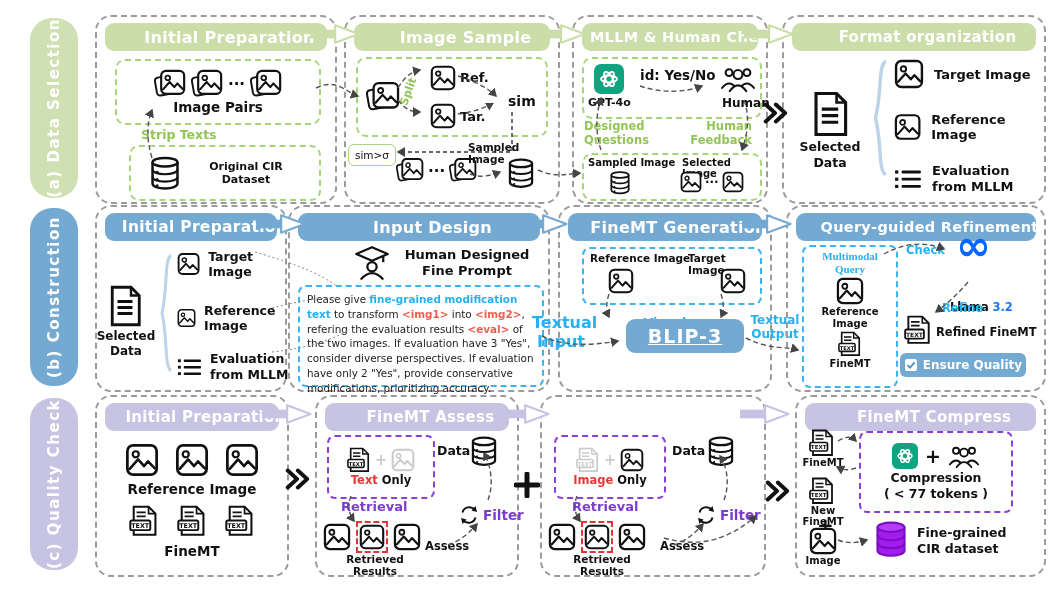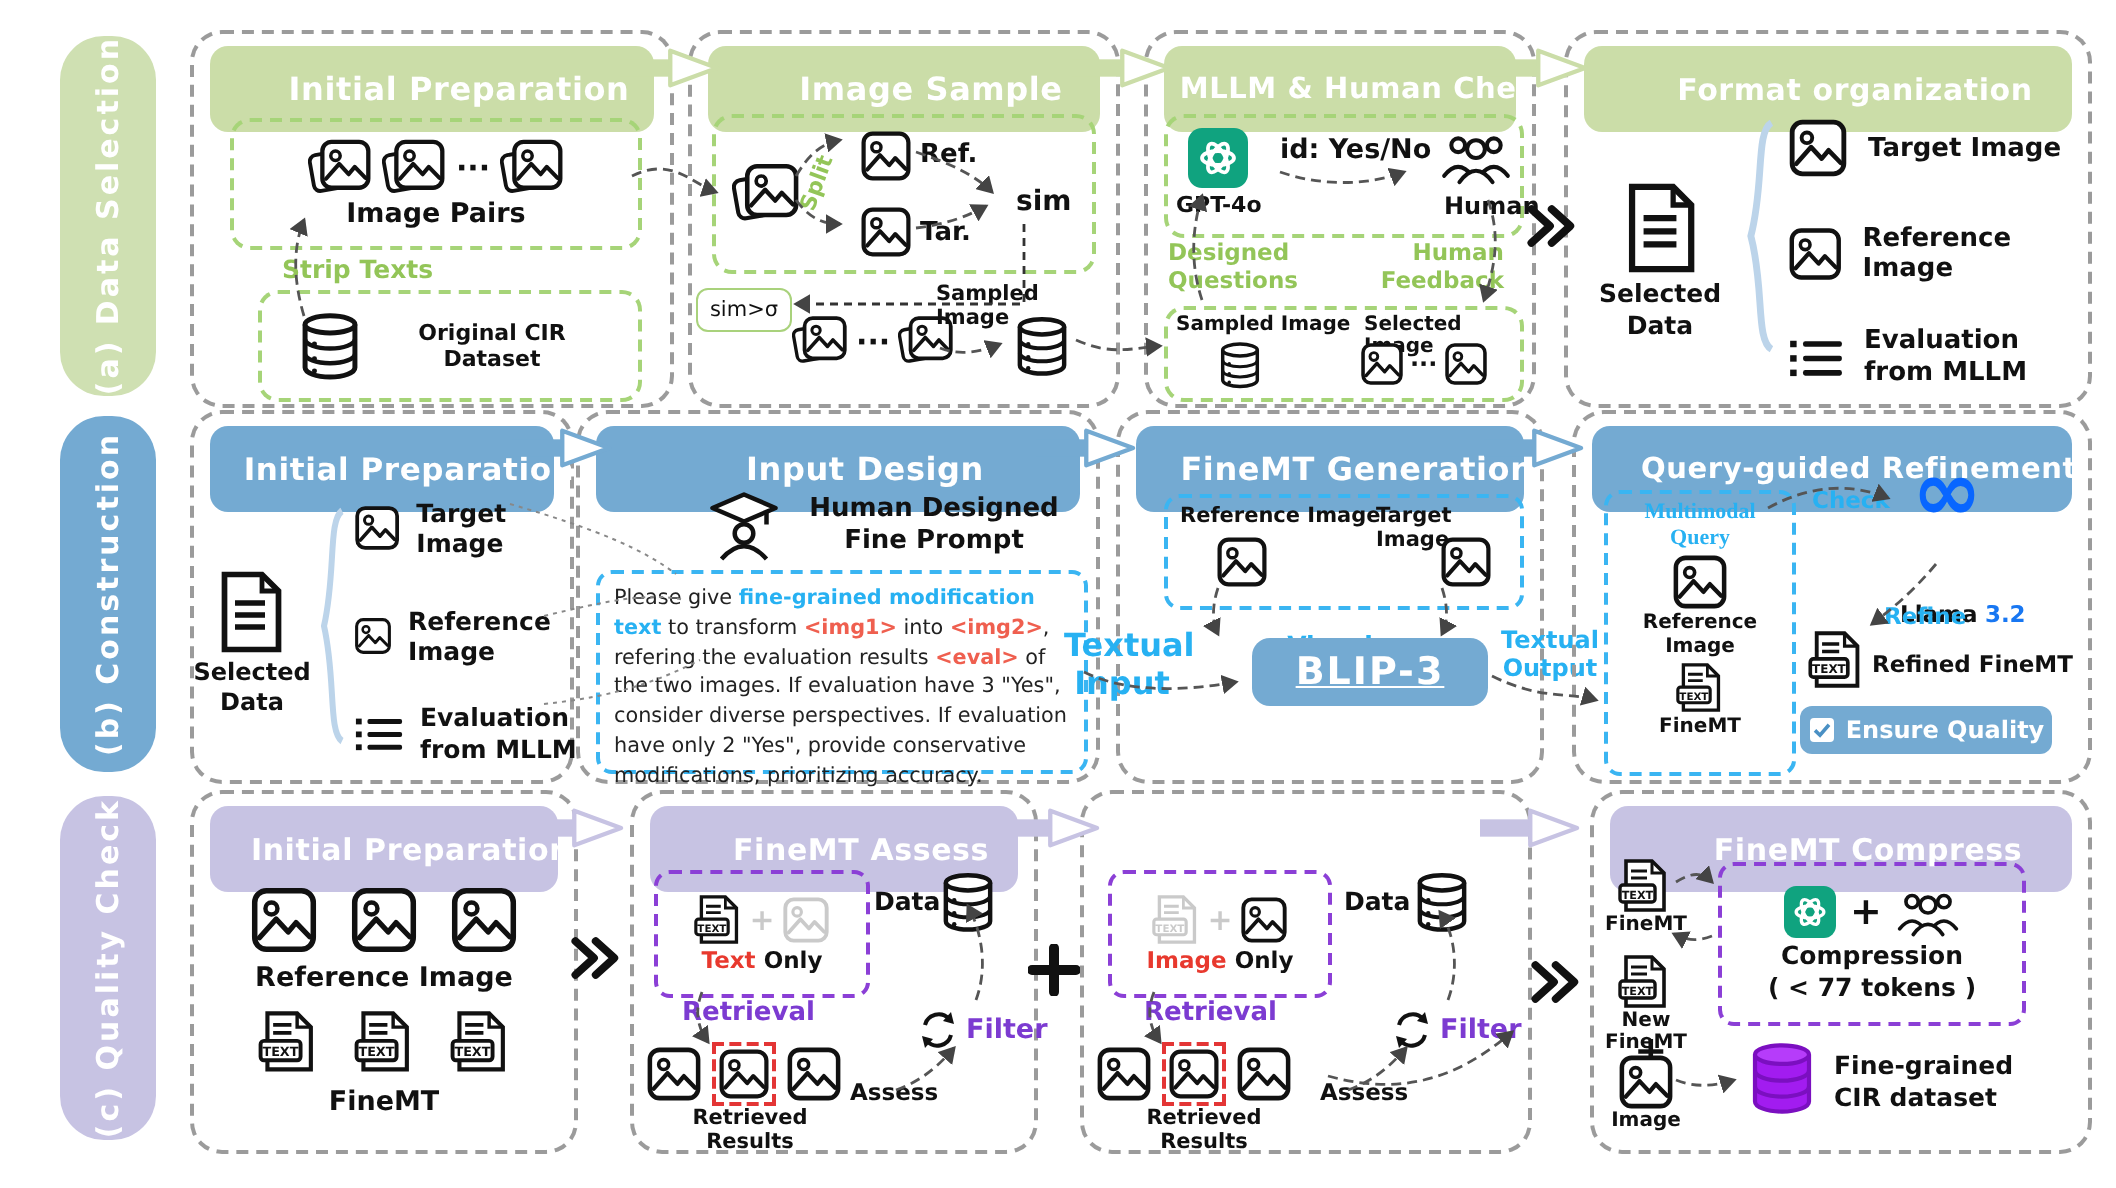--- a/index.html
+++ b/index.html
@@ -1,20 +1,20 @@
 <!DOCTYPE html>
 <html><head>
 <meta charset="utf-8">
 <style>
   html,body{margin:0;padding:0;background:#fff;}
   #fig{position:relative;width:1058px;height:594px;background:#fff;
        font-family:"DejaVu Sans",sans-serif;overflow:hidden;color:#111;}
   .abs{position:absolute;}
   .obox{position:absolute;border:2px dashed #9b9b9b;border-radius:16px;}
-  .hdr{position:absolute;left:8px;top:6px;right:8px;height:43px;border-radius:9px;
+  .hdr{position:absolute;left:8px;top:6px;right:8px;height:28px;border-radius:9px;
        display:flex;align-items:center;justify-content:center;color:#fff;font-weight:bold;
        font-size:16px;letter-spacing:.3px;white-space:nowrap;padding-left:27px;}
   .hdr-a{background:#cbdda8;} .hdr-b{background:#74aad2;} .hdr-c{background:#c7c3e3;}
   .rail{position:absolute;left:30px;width:48px;border-radius:22px;display:flex;
         align-items:center;justify-content:center;color:#fff;font-weight:bold;font-size:15px;}
   .rail-a{background:#cfe0b2;} .rail-b{background:#74aad2;} .rail-c{background:#c7c3e3;}
   .vert{writing-mode:vertical-rl;transform:rotate(180deg);letter-spacing:1.5px;white-space:nowrap;}
   .gbox{position:absolute;border:2px dashed #a6d478;border-radius:10px;}
   .cybox{position:absolute;border:2px dashed #3ab5f2;border-radius:8px;}
   .pbox{position:absolute;border:2px dashed #8b3fd6;border-radius:8px;}

